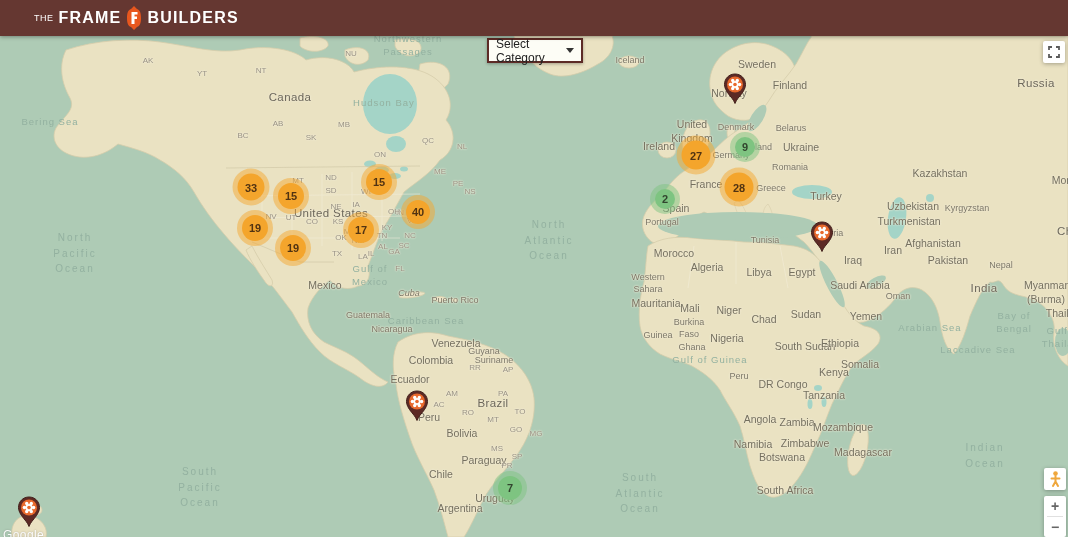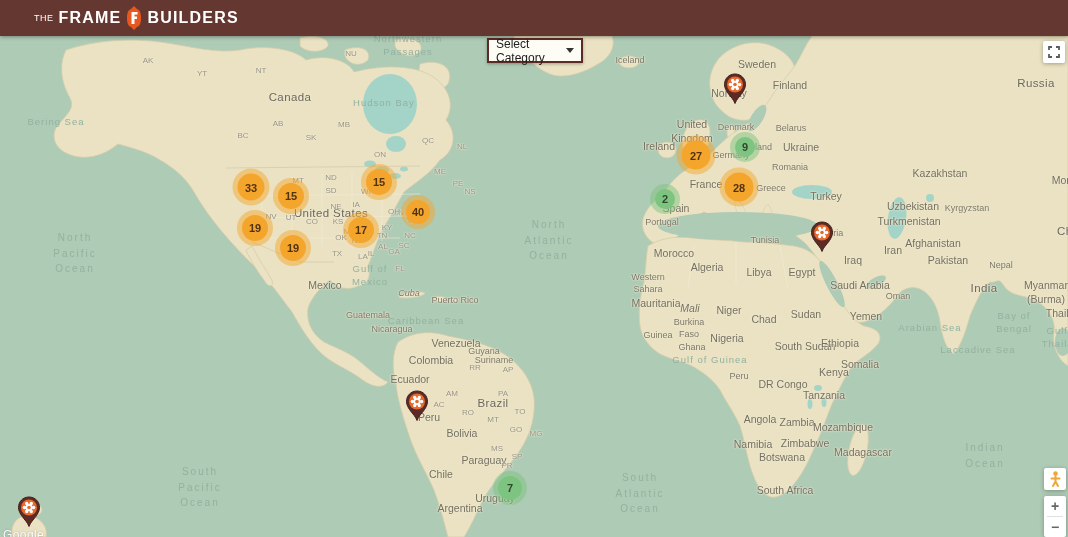--- a/index.html
+++ b/index.html
@@ -204,21 +204,21 @@
       <div class="label c" style="left: 676px; top: 172px;">Spain</div>
       <div class="label c2" style="left: 662px; top: 186px;">Portugal</div>
       <div class="label c2" style="left: 729px; top: 204px; margin-left: 36px;">Tunisia</div>
       <div class="label c" style="left: 674px; top: 217px;">Morocco</div>
       <div class="label c" style="left: 707px; top: 231px;">Algeria</div>
       <div class="label c" style="left: 759px; top: 236px;">Libya</div>
       <div class="label c" style="left: 802px; top: 236px;">Egypt</div>
       <div class="label c2" style="left: 648px; top: 247px;">Western
 Sahara</div>
       <div class="label c" style="left: 656px; top: 267px;">Mauritania</div>
-      <div class="label c" style="left: 690px; top: 272px; font-style: italic;">Mali</div>
+      <div class="label c" style="left: 690px; top: 272px;">Mali</div>
       <div class="label c" style="left: 729px; top: 274px;">Niger</div>
       <div class="label c" style="left: 764px; top: 283px;">Chad</div>
       <div class="label c" style="left: 806px; top: 278px;">Sudan</div>
       <div class="label c2" style="left: 689px; top: 292px;">Burkina
 Faso</div>
       <div class="label c2" style="left: 658px; top: 299px;">Guinea</div>
       <div class="label c" style="left: 727px; top: 302px;">Nigeria</div>
       <div class="label c2" style="left: 692px; top: 311px;">Ghana</div>
       <div class="label c" style="left: 805px; top: 310px;">South Sudan</div>
       <div class="label c" style="left: 840px; top: 307px;">Ethiopia</div>
@@ -301,21 +301,21 @@
       <div class="label s" style="left: 503px; top: 358px;">PA</div>
       <div class="label s" style="left: 439px; top: 369px;">AC</div>
       <div class="label s" style="left: 468px; top: 377px;">RO</div>
       <div class="label s" style="left: 493px; top: 384px;">MT</div>
       <div class="label s" style="left: 520px; top: 376px;">TO</div>
       <div class="label s" style="left: 516px; top: 394px;">GO</div>
       <div class="label s" style="left: 536px; top: 398px;">MG</div>
       <div class="label s" style="left: 497px; top: 413px;">MS</div>
       <div class="label s" style="left: 517px; top: 421px;">SP</div>
       <div class="label s" style="left: 507px; top: 430px;">PR</div>
-      <div class="label w" style="left: 56px; top: 86px;">Bering Sea</div>
+      <div class="label w" style="left: 50px; top: 86px;">Bering Sea</div>
       <div class="label w" style="left: 408px; top: 10px;">Northwestern
 Passages</div>
       <div class="label w" style="left: 384px; top: 67px;">Hudson Bay</div>
       <div class="label wl" style="left: 75px; top: 217px;">North
 Pacific
 Ocean</div>
       <div class="label wl" style="left: 549px; top: 204px;">North
 Atlantic
 Ocean</div>
       <div class="label w" style="left: 370px; top: 240px;">Gulf of

